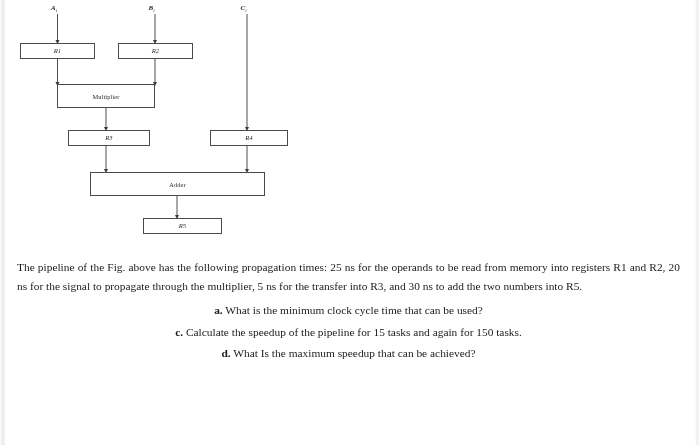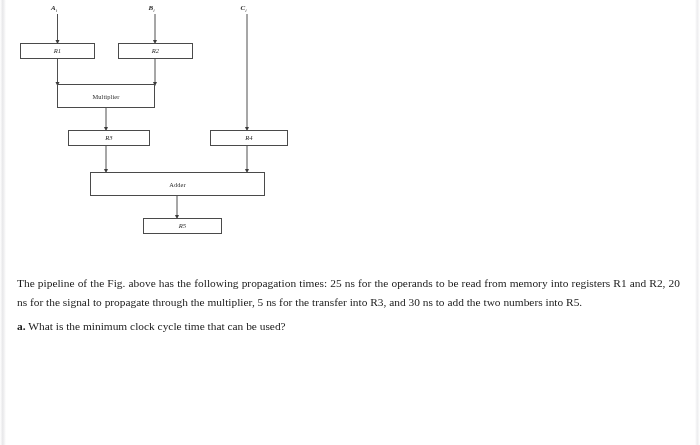--- a/index.html
+++ b/index.html
@@ -75,36 +75,36 @@
   .fig-label sub {
     font-size: 5px;
     font-style: italic;
     font-weight: normal;
   }
 
   
   #prose {
     position: absolute;
     left: 17px;
-    top: 274px;
+    top: 258px;
     width: 663px;
     font-size: 11.4px;
     line-height: 18.6px;
     text-align: justify;
     color: #1b1b1b;
   }
   #prose p {
     margin: 0 0 0 0;
   }
   #prose p.para {
     margin-bottom: 6px;
   }
   #prose p.item {
     margin-bottom: 3px;
-    text-align: left;
+    text-align: center;
   }
   .item-mark {
     font-weight: bold;
   }
 </style>
 </head>
 <body>
 
 <div id="page">
 
@@ -184,17 +184,25 @@
   <div id="prose">
 
     <p class="para">The pipeline of the Fig. above has the following propagation times: 25 ns for the operands to be read from memory into registers R1 and R2, 20 ns for the signal to propagate through the multiplier, 5 ns for the transfer into R3, and 30 ns to add the two numbers into R5.</p>
 
     <p class="item">
       <span class="item-mark">a.</span>
       <span>What is the minimum clock cycle time that can be used?</span>
     </p>
 
 
-
+    <p class="item">
+      <span class="item-mark">c.</span>
+      <span>Calculate the speedup of the pipeline for 15 tasks and again for 150 tasks.</span>
+    </p>
+
+    <p class="item">
+      <span class="item-mark">d.</span>
+      <span>What Is the maximum speedup that can be achieved?</span>
+    </p>
 
   </div>
 
 </div>
 
 </body></html>

